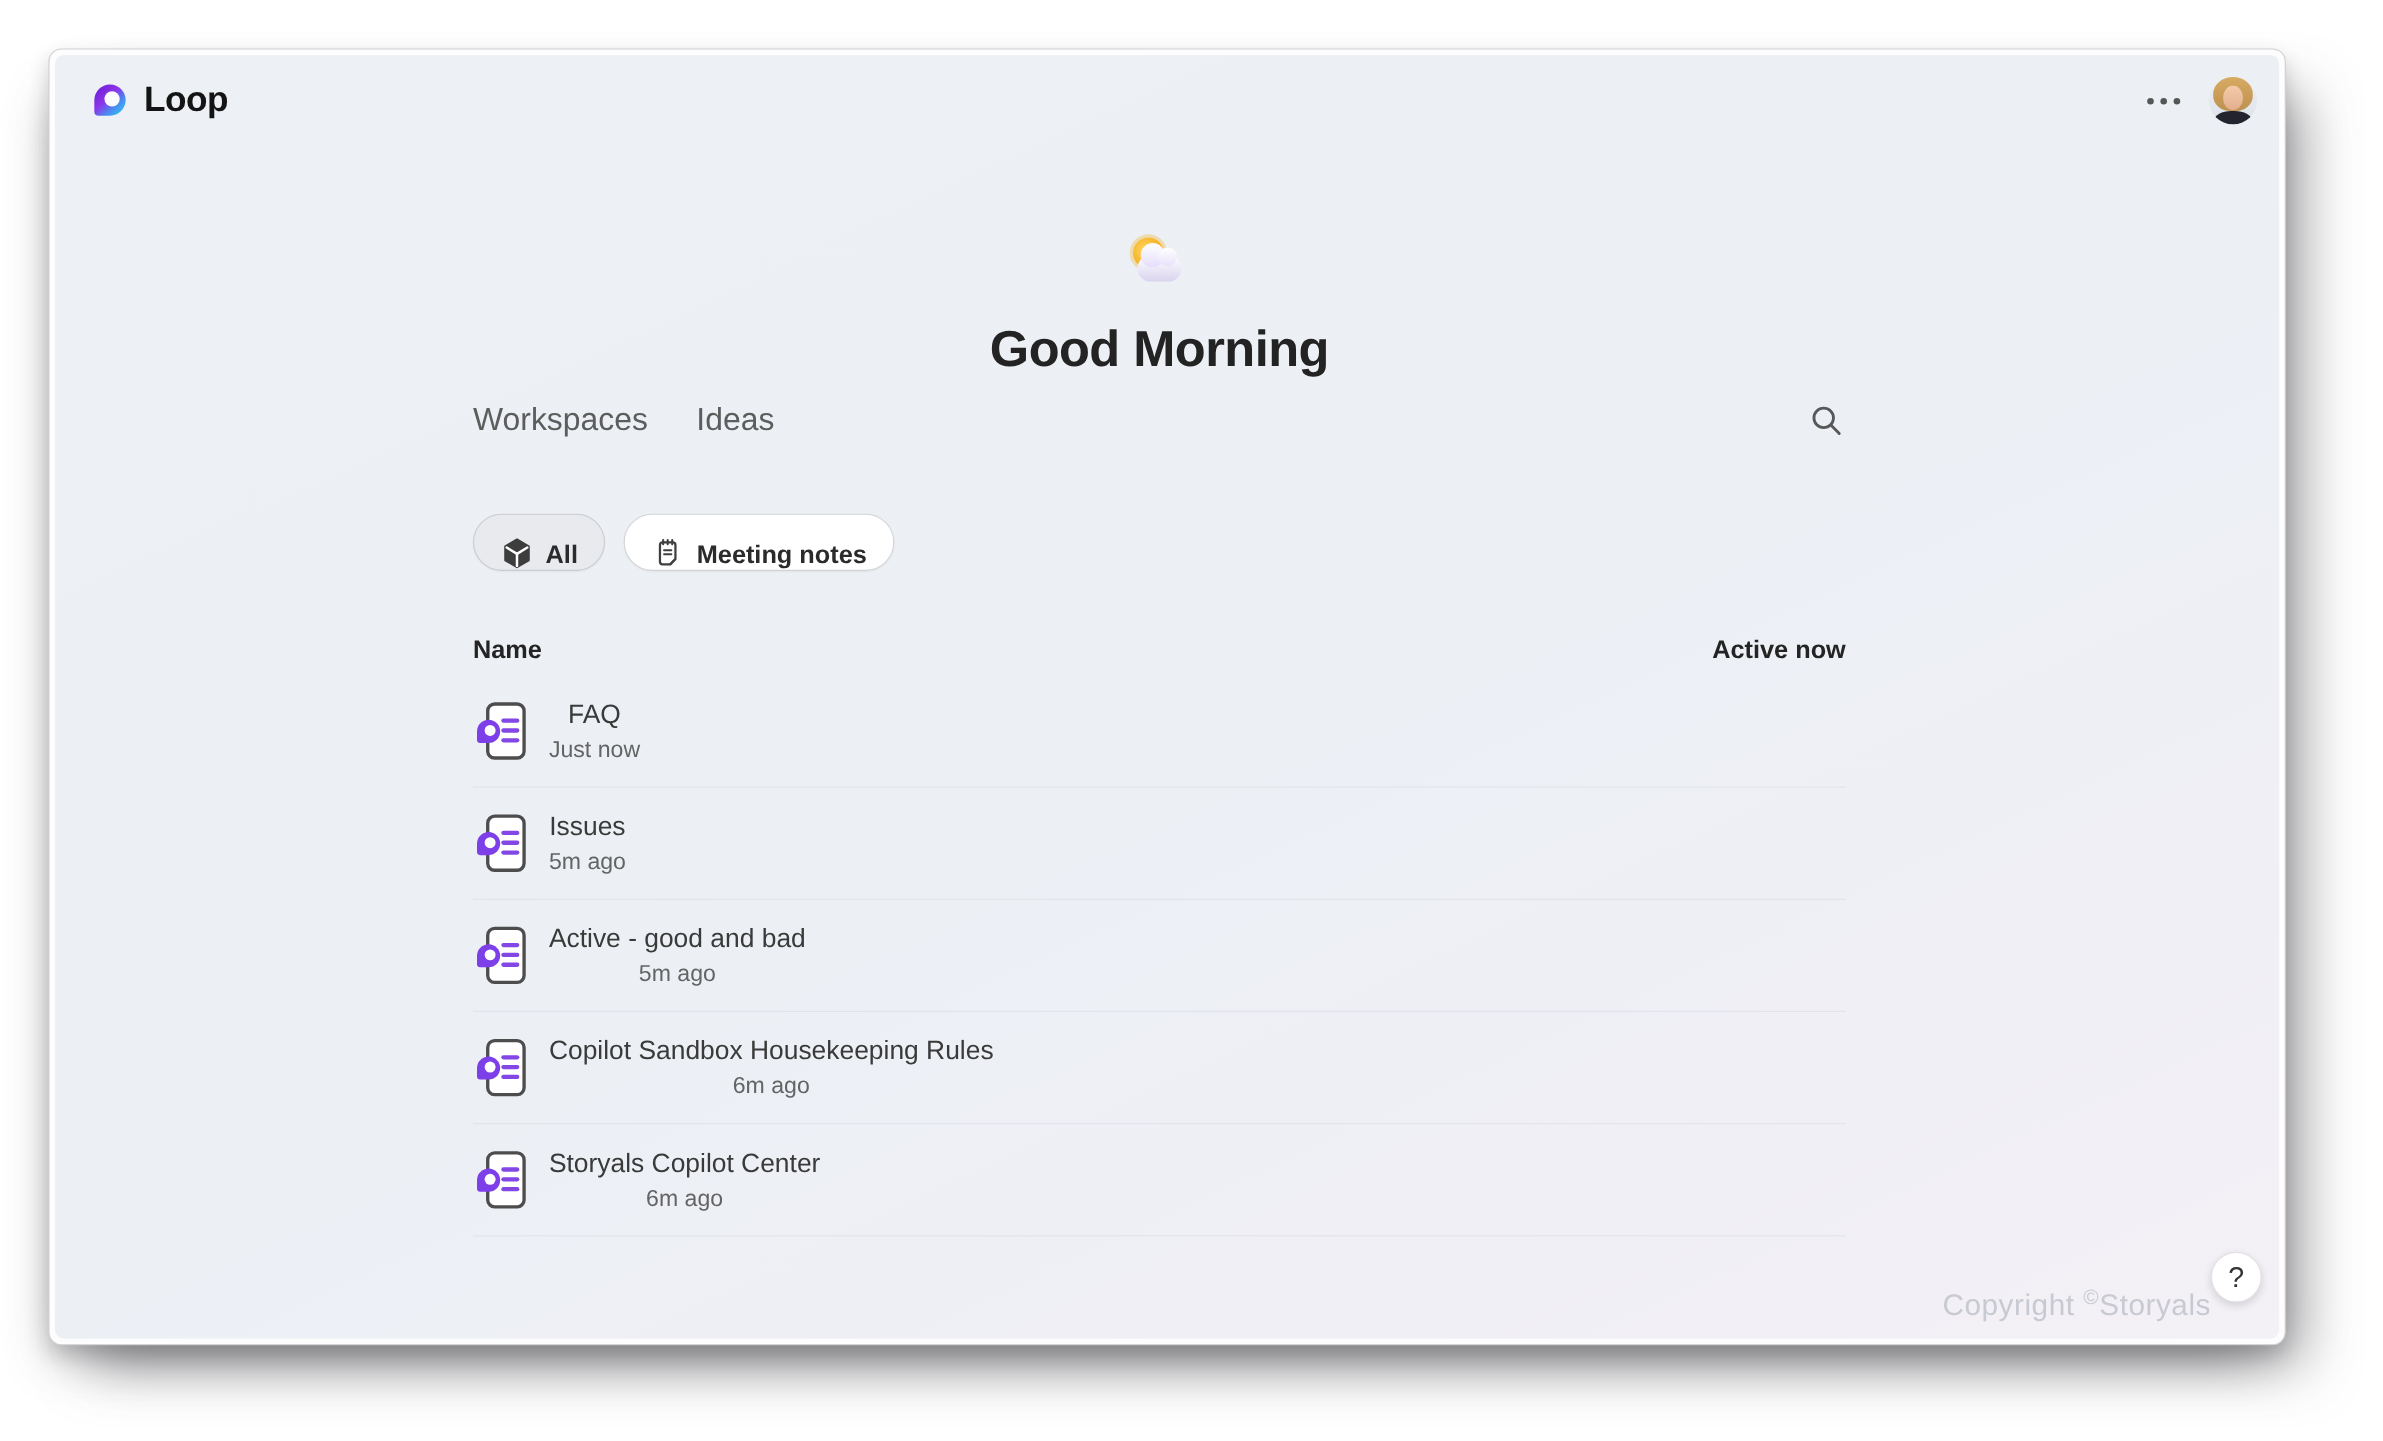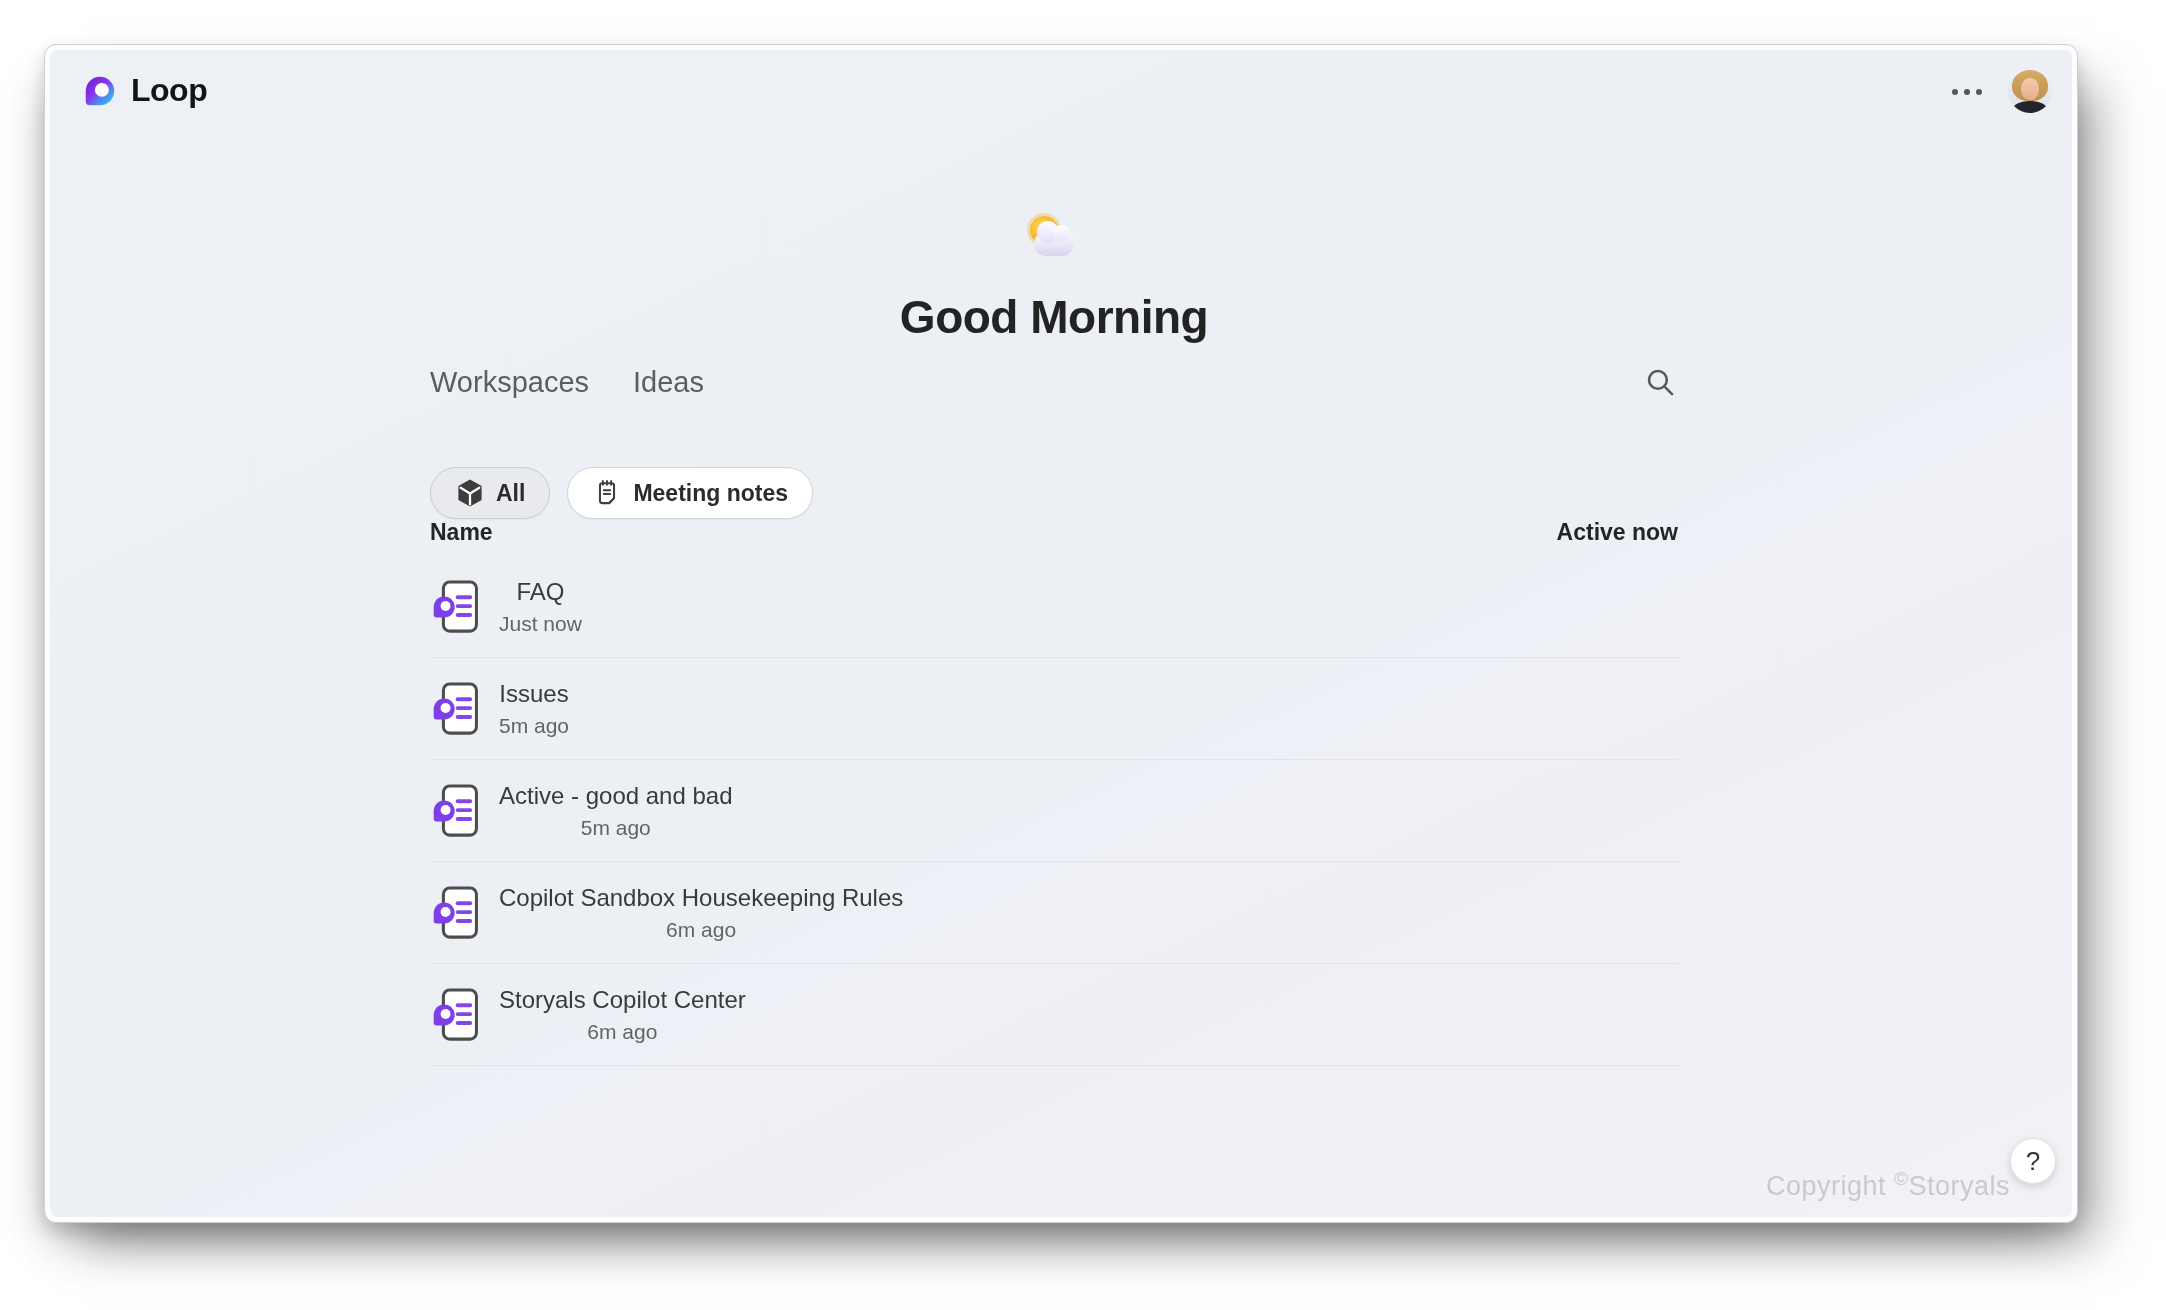--- a/index.html
+++ b/index.html
@@ -58,27 +58,27 @@
   .tabs { display:flex; gap:44px; }
   .tab { position:relative; font-size:29px; color:#5d5d5d; padding-bottom:16px; cursor:pointer; white-space:nowrap; }
   .tab.active { color:#1e1e1e; font-weight:700; }
   .tab.active::after { content:""; position:absolute; left:0; right:0; bottom:0; height:6px;
     border-radius:3px; background:var(--accent); }
   .search-button { margin-left:auto; width:36px; height:36px; margin-top:-2px;
     display:flex; align-items:center; justify-content:center; cursor:pointer; }
   .search-button svg { width:33px; height:33px; }
 
   .filters { margin-top:52px; display:flex; gap:17px; }
-  .chip { height:52px; border-radius:26px; display:flex; align-items:center; gap:11px;
+  .chip { height:52px; border-radius:26px; display:flex; align-items:flex-end; gap:11px;
     padding:0 24px; font-size:23px; font-weight:700; color:#2b2b2b; cursor:pointer;
     border:1px solid #d3d4d7; background:#ffffff; box-shadow:0 1px 2px rgba(0,0,0,.05); }
   .chip.selected { background:#e8eaee; border-color:#cbccd0; }
   .chip svg { width:30px; height:30px; }
 
-  .table-head { display:flex; justify-content:space-between; }
+  .table-head { margin-top:58px; display:flex; justify-content:space-between; }
   .table-head span { font-size:23px; font-weight:700; color:#242424; }
 
   .rows { margin-top:10px; }
   .row { height:102px; display:flex; align-items:center; gap:19px;
     border-bottom:1px solid #e0e3e8; cursor:pointer; }
   .doc-icon { width:50px; height:58px; flex:0 0 auto; }
   .row-text { display:flex; flex-direction:column; gap:6px;text-align:center; }
   .row-title { font-size:24px; color:#3a3a3a; }
   .row-time { font-size:21px; color:#646464; }
 

